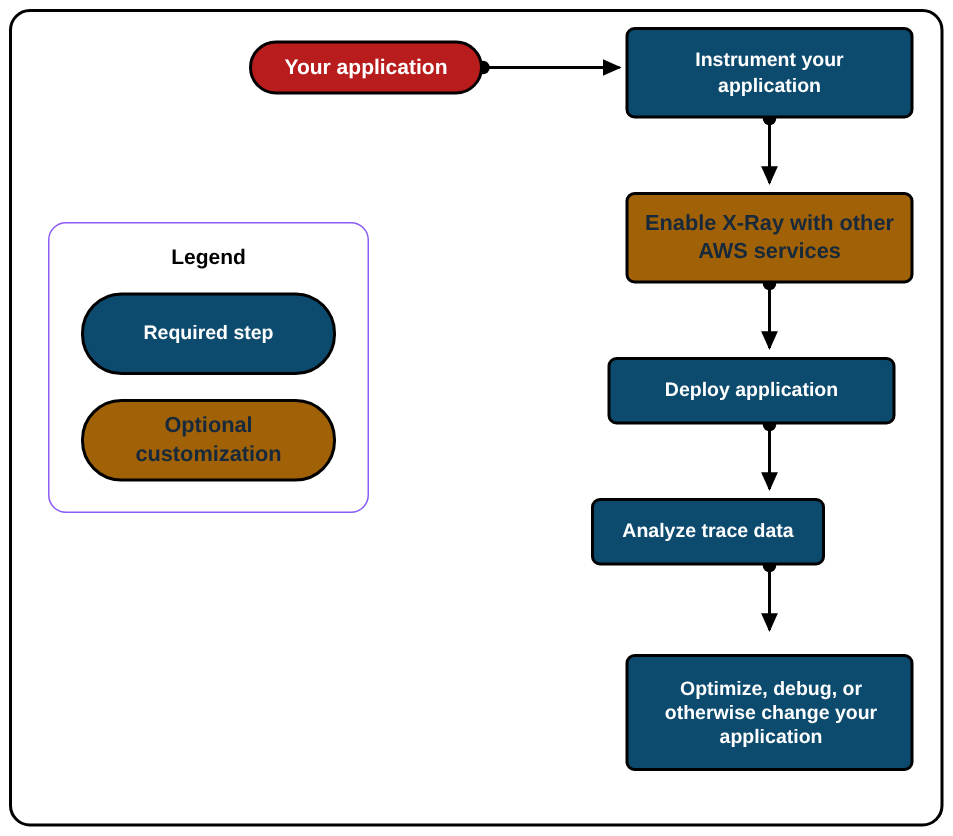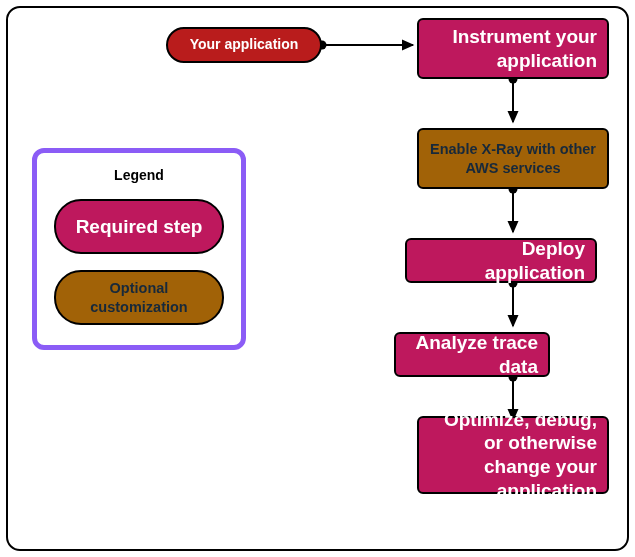--- a/index.html
+++ b/index.html
@@ -33,35 +33,34 @@
   .pill {
     border-radius: 999px;
   }
   .dark-pill {
     background: #b91c1c;
     color: #fff;
     border: 2px solid #000;
     font-size: 14px;
   }
   .required {
-    background: #be185d;
+    background: #0c4a6e;
     color: #fff;
     border: 2px solid #000;
-    font-size: 19px;
-    text-align: right;
+    font-size: 13px;
   }
   .optional {
     background: #a16207;
     color: #17293b;
     border: 2px solid #000;
     font-size: 14.5px;
   }
   .legend-box {
     position: absolute;
-    border: 5px solid #8b5cf6;
+    border: 1px solid #8b5cf6;
     border-radius: 12px;
     display: flex;
     flex-direction: column;
     align-items: center;
     padding: 14px 18px 20px 18px;
     gap: 16px;
   }
   .legend-title {
     font-weight: 700;
     font-size: 14px;
@@ -112,19 +111,19 @@
 <div class="node pill dark-pill" style="left:166px; top:27px; width:156px; height:36px;">Your application</div>
 
 <div class="node required" style="left:417px; top:18px; width:192px; height:61px;">Instrument your application</div>
 
 <div class="node optional" style="left:417px; top:128px; width:192px; height:61px;">Enable X-Ray with other AWS services</div>
 
 <div class="node required" style="left:405px; top:238px; width:192px; height:45px;">Deploy application</div>
 
 <div class="node required" style="left:394px; top:332px; width:156px; height:45px;">Analyze trace data</div>
 
-<div class="node required" style="left:417px; top:416px; width:192px; height:78px;padding-left:12px;">Optimize, debug, or otherwise change your application</div>
+<div class="node required" style="left:417px; top:436px; width:192px; height:78px;padding-left:12px;">Optimize, debug, or otherwise change your application</div>
 
 <div class="legend-box" style="left:32px; top:148px; width:214px;">
   <div class="legend-title">Legend</div>
   <div class="node required legend-item">Required step</div>
   <div class="node optional legend-item">Optional customization</div>
 </div>
 
 </body></html>

